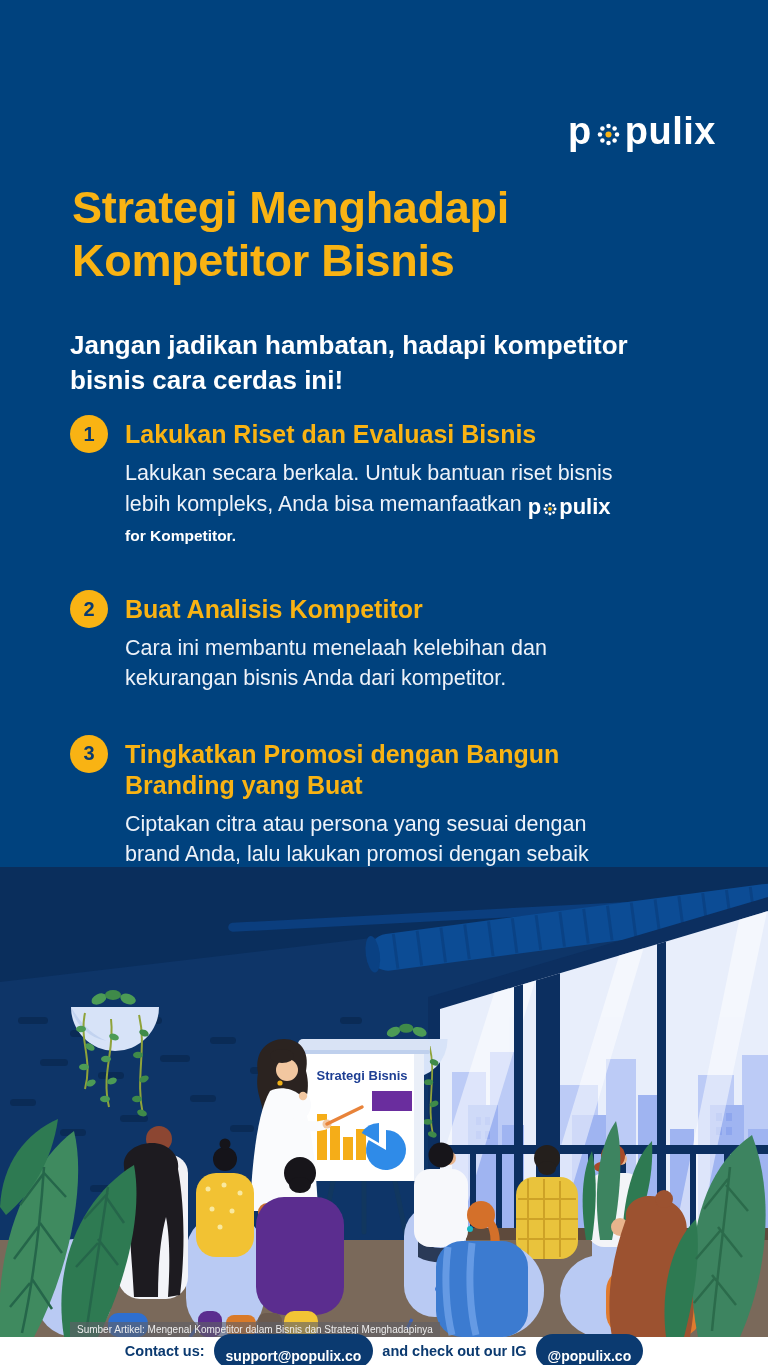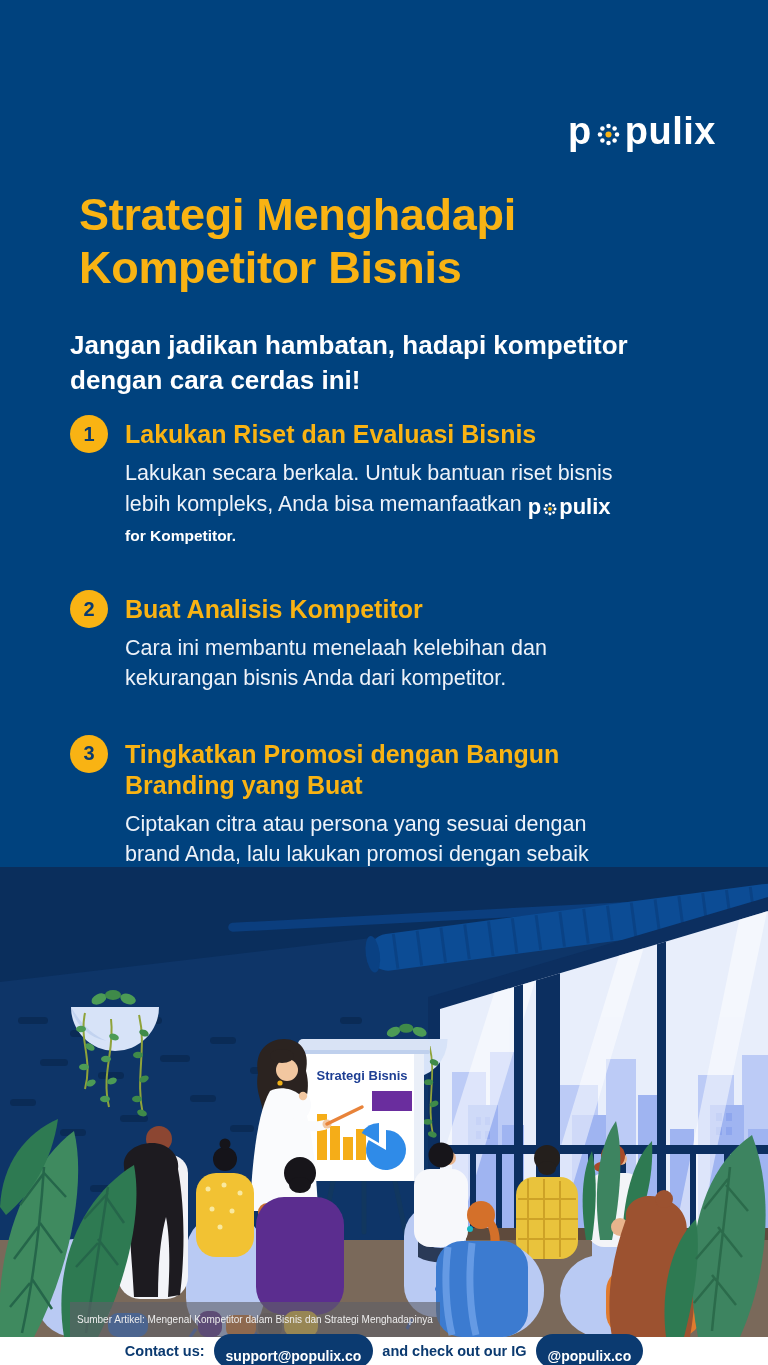--- a/index.html
+++ b/index.html
@@ -4,40 +4,40 @@
 <style>
   html,body{margin:0;padding:0;}
   body{width:768px;height:1365px;background:#00427E;font-family:"Liberation Sans",sans-serif;}
   .poster{position:relative;width:768px;height:1365px;background:#00427E;overflow:hidden;}
 
   
   .brand{position:absolute;top:110px;right:52px;display:flex;align-items:center;gap:2px;
          color:#FFFFFF;font-size:38px;font-weight:bold;letter-spacing:.5px;}
   .brand svg{width:27px;height:27px;margin:6px 1px 0 1px;}
 
-  .title{position:absolute;top:180px;left:70px;width:580px;margin:9px;
+  .title{position:absolute;top:180px;left:70px;width:580px;margin:2px;
          color:#F9B313;font-size:45px;font-weight:bold;line-height:1.17;letter-spacing:-.3px;}
   .subtitle{position:absolute;top:328px;left:70px;width:620px;margin:0;
          color:#FFFFFF;font-size:26px;font-weight:bold;line-height:1.35;}
 
   .items{position:absolute;top:414px;left:70px;display:flex;flex-direction:column;gap:40px;}
   .item{display:flex;gap:17px;align-items:flex-start;}
   .badge{flex:none;width:38px;height:38px;border-radius:50%;background:#F9B313;color:#0A3A6F;
          display:flex;align-items:center;justify-content:center;font-size:20px;font-weight:bold;margin-top:1px;}
   .item h2{margin:5px 0 9px 0;color:#F9B313;font-size:25px;font-weight:bold;line-height:1.25;max-width:520px;}
   .item p{margin:0;color:#EDF2F9;font-size:21.5px;line-height:1.38;max-width:495px;}
   .inline-logo{display:inline-flex;align-items:center;gap:1px;color:#FFFFFF;font-weight:bold;
          font-size:22px;transform:translateY(3px);}
   .inline-logo svg{width:16px;height:16px;margin-top:4px;}
   .enterprise{color:#FFFFFF;font-weight:bold;font-size:15.5px;}
 
   .scene{position:absolute;left:0;bottom:28px;width:768px;height:470px;display:block;}
 
   .source-note{position:absolute;left:70px;bottom:28px;background:rgba(95,95,104,.62);
-         color:#EDEDED;font-size:10px;padding:12px 7px;white-space:nowrap;}
+         color:#EDEDED;font-size:10px;padding:2px 7px;white-space:nowrap;}
 
   .footer{position:absolute;left:0;right:0;bottom:0;height:28px;background:#FFFFFF;
          display:flex;align-items:center;justify-content:center;gap:9px;
          color:#0B3A70;font-size:14.5px;font-weight:bold;}
   .pill{background:#0B3A70;color:#FFFFFF;border-radius:999px;padding:15px 12px 4px 12px;
         font-size:14px;font-weight:bold;line-height:1.1;cursor:pointer;}
 </style>
 </head>
 <body>
 
@@ -55,21 +55,21 @@
           <circle cx="6.6" cy="17.4" r="2"></circle>
         <circle cx="4.4" cy="12" r="2"></circle>
           <circle cx="6.6" cy="6.6" r="2"></circle>
       </g>
       <circle cx="12" cy="12" r="2.7" fill="#F9B313"></circle>
     </svg>
     <span>pulix</span>
   </div>
 
   <h1 class="title">Strategi Menghadapi Kompetitor Bisnis</h1>
-  <p class="subtitle">Jangan jadikan hambatan, hadapi kompetitor dengan cara cerdas ini!</p>
+  <p class="subtitle">Jangan jadikan hambatan, hadapi kompetitor bisnis cara cerdas ini!</p>
 
   <div class="items">
 
     <div class="item">
       <div class="badge">1</div>
       <div>
         <h2>Lakukan Riset dan Evaluasi Bisnis</h2>
         <p><span>Lakukan secara berkala. Untuk bantuan riset bisnis lebih kompleks, Anda bisa memanfaatkan</span>
           <span class="inline-logo">
               <span>p</span>

